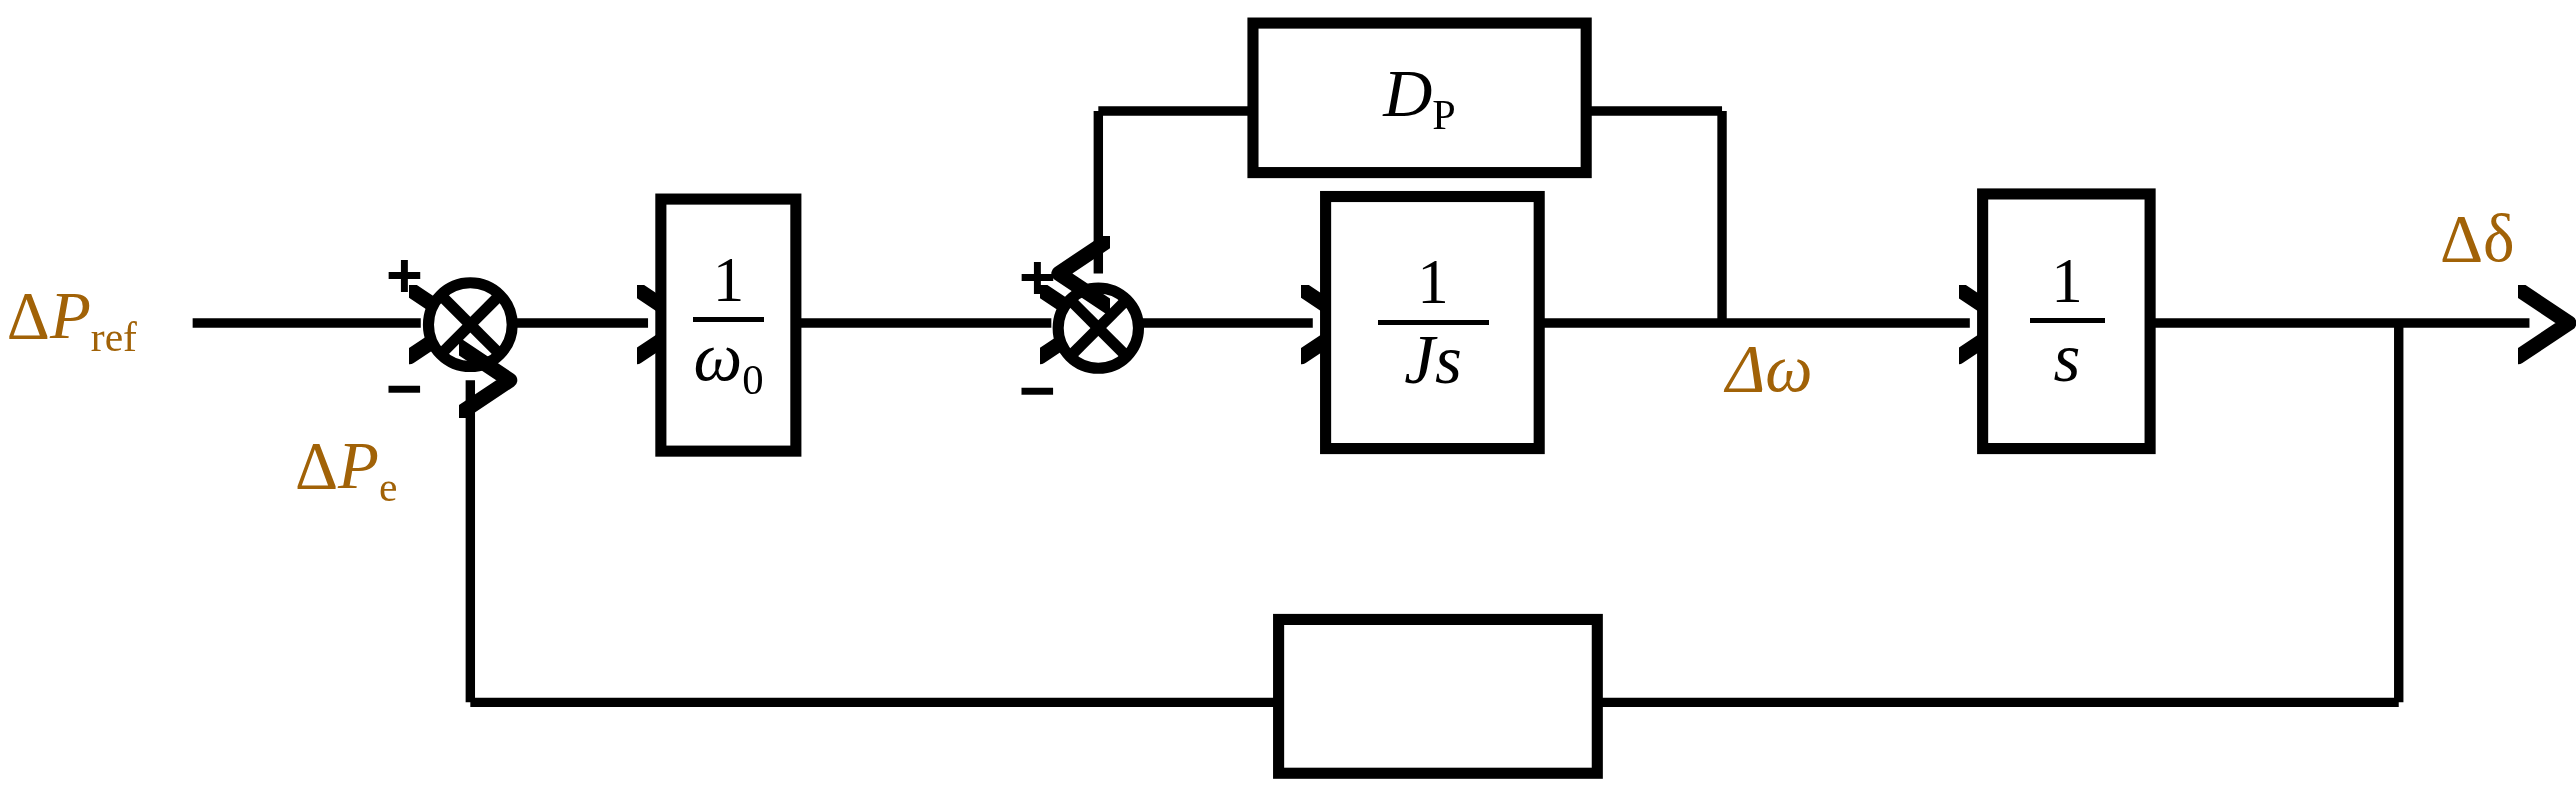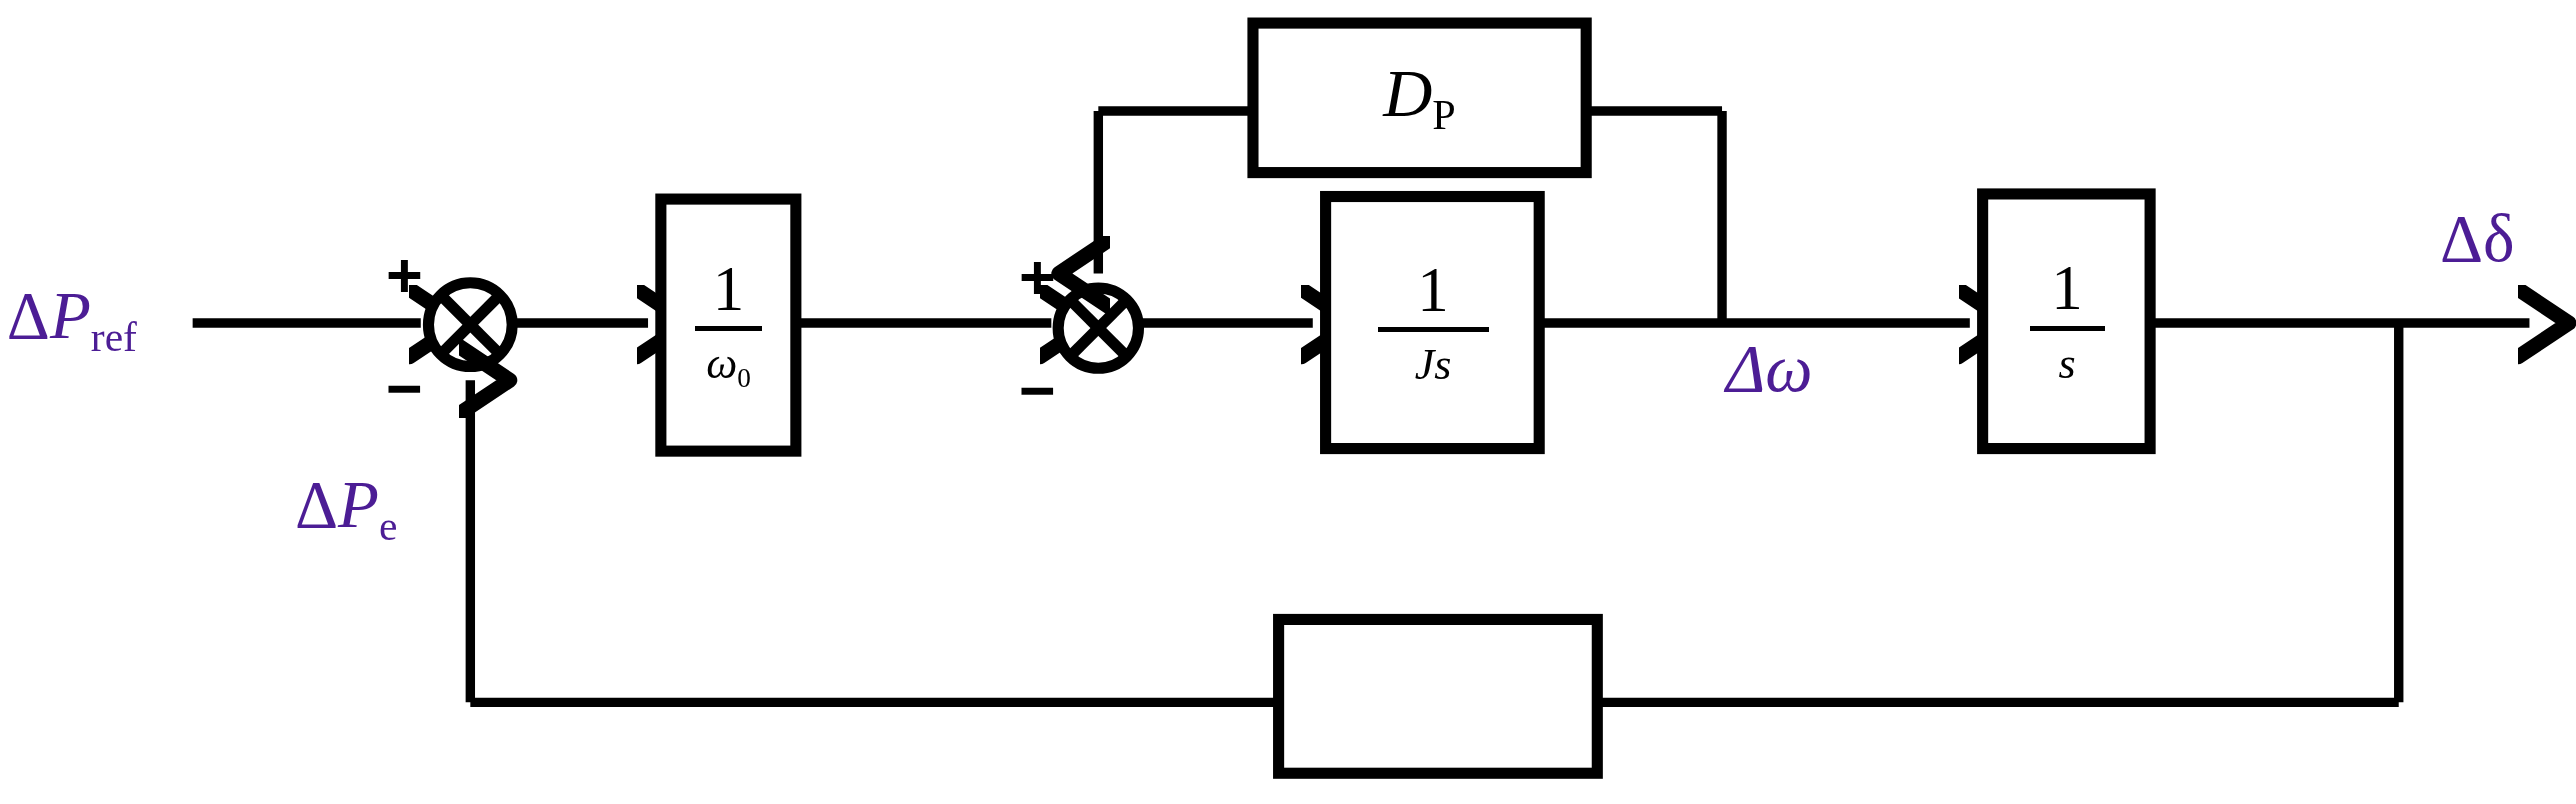--- a/index.html
+++ b/index.html
@@ -20,21 +20,21 @@
   }
   #diagram-svg {
     position: absolute;
     left: 0;
     top: 0;
     width: 2576px;
     height: 804px;
   }
   .lbl {
     position: absolute;
-    color: #4c1d95;
+    color: #a16207;
     white-space: nowrap;
     line-height: 1;
     user-select: none;
   }
   
   .mathvar {
     font-style: italic;
   }
   .sub {
     font-size: 0.62em;
@@ -74,22 +74,22 @@
     font-size: 63px;
     padding-bottom: 5.1px;
   }
   .frac .bar {
     width: 100%;
     min-width: 67px;
     height: 5.1px;
     background: #000;
   }
   .frac .den {
-    font-size: 44px;
-    padding-top: 11px;
+    font-size: 69px;
+    padding-top: 1px;
   }
   .plain-label {
     font-size: 68px;
     line-height: 1;
     text-align: right;
   }
   .plusminus {
     position: absolute;
     font-family: "Liberation Sans", sans-serif;
     font-weight: bold;
@@ -158,21 +158,21 @@
 
       <line x1="1496" y1="822" x2="550" y2="822"></line>
       <line x1="550" y1="822" x2="550" y2="445" marker-end="url(#arrowU)"></line>
     </g>
   </svg>
 
   <div class="lbl signal-label" style="left:6.8px; top:282px;">
     <span>Δ</span><span class="mathvar">P</span><span class="sub">ref</span>
   </div>
 
-  <div class="lbl signal-label" style="left:295px; top:471px;">
+  <div class="lbl signal-label" style="left:295px; top:432px;">
     <span>Δ</span><span class="mathvar">P</span><span class="sub">e</span>
   </div>
 
   <div class="lbl signal-label" style="left:1726px; top:335px;font-style:italic;">
     <span>Δω</span>
   </div>
 
   <div class="lbl signal-label" style="left:2440px; top:205px;">
     <span>Δδ</span>
   </div>

